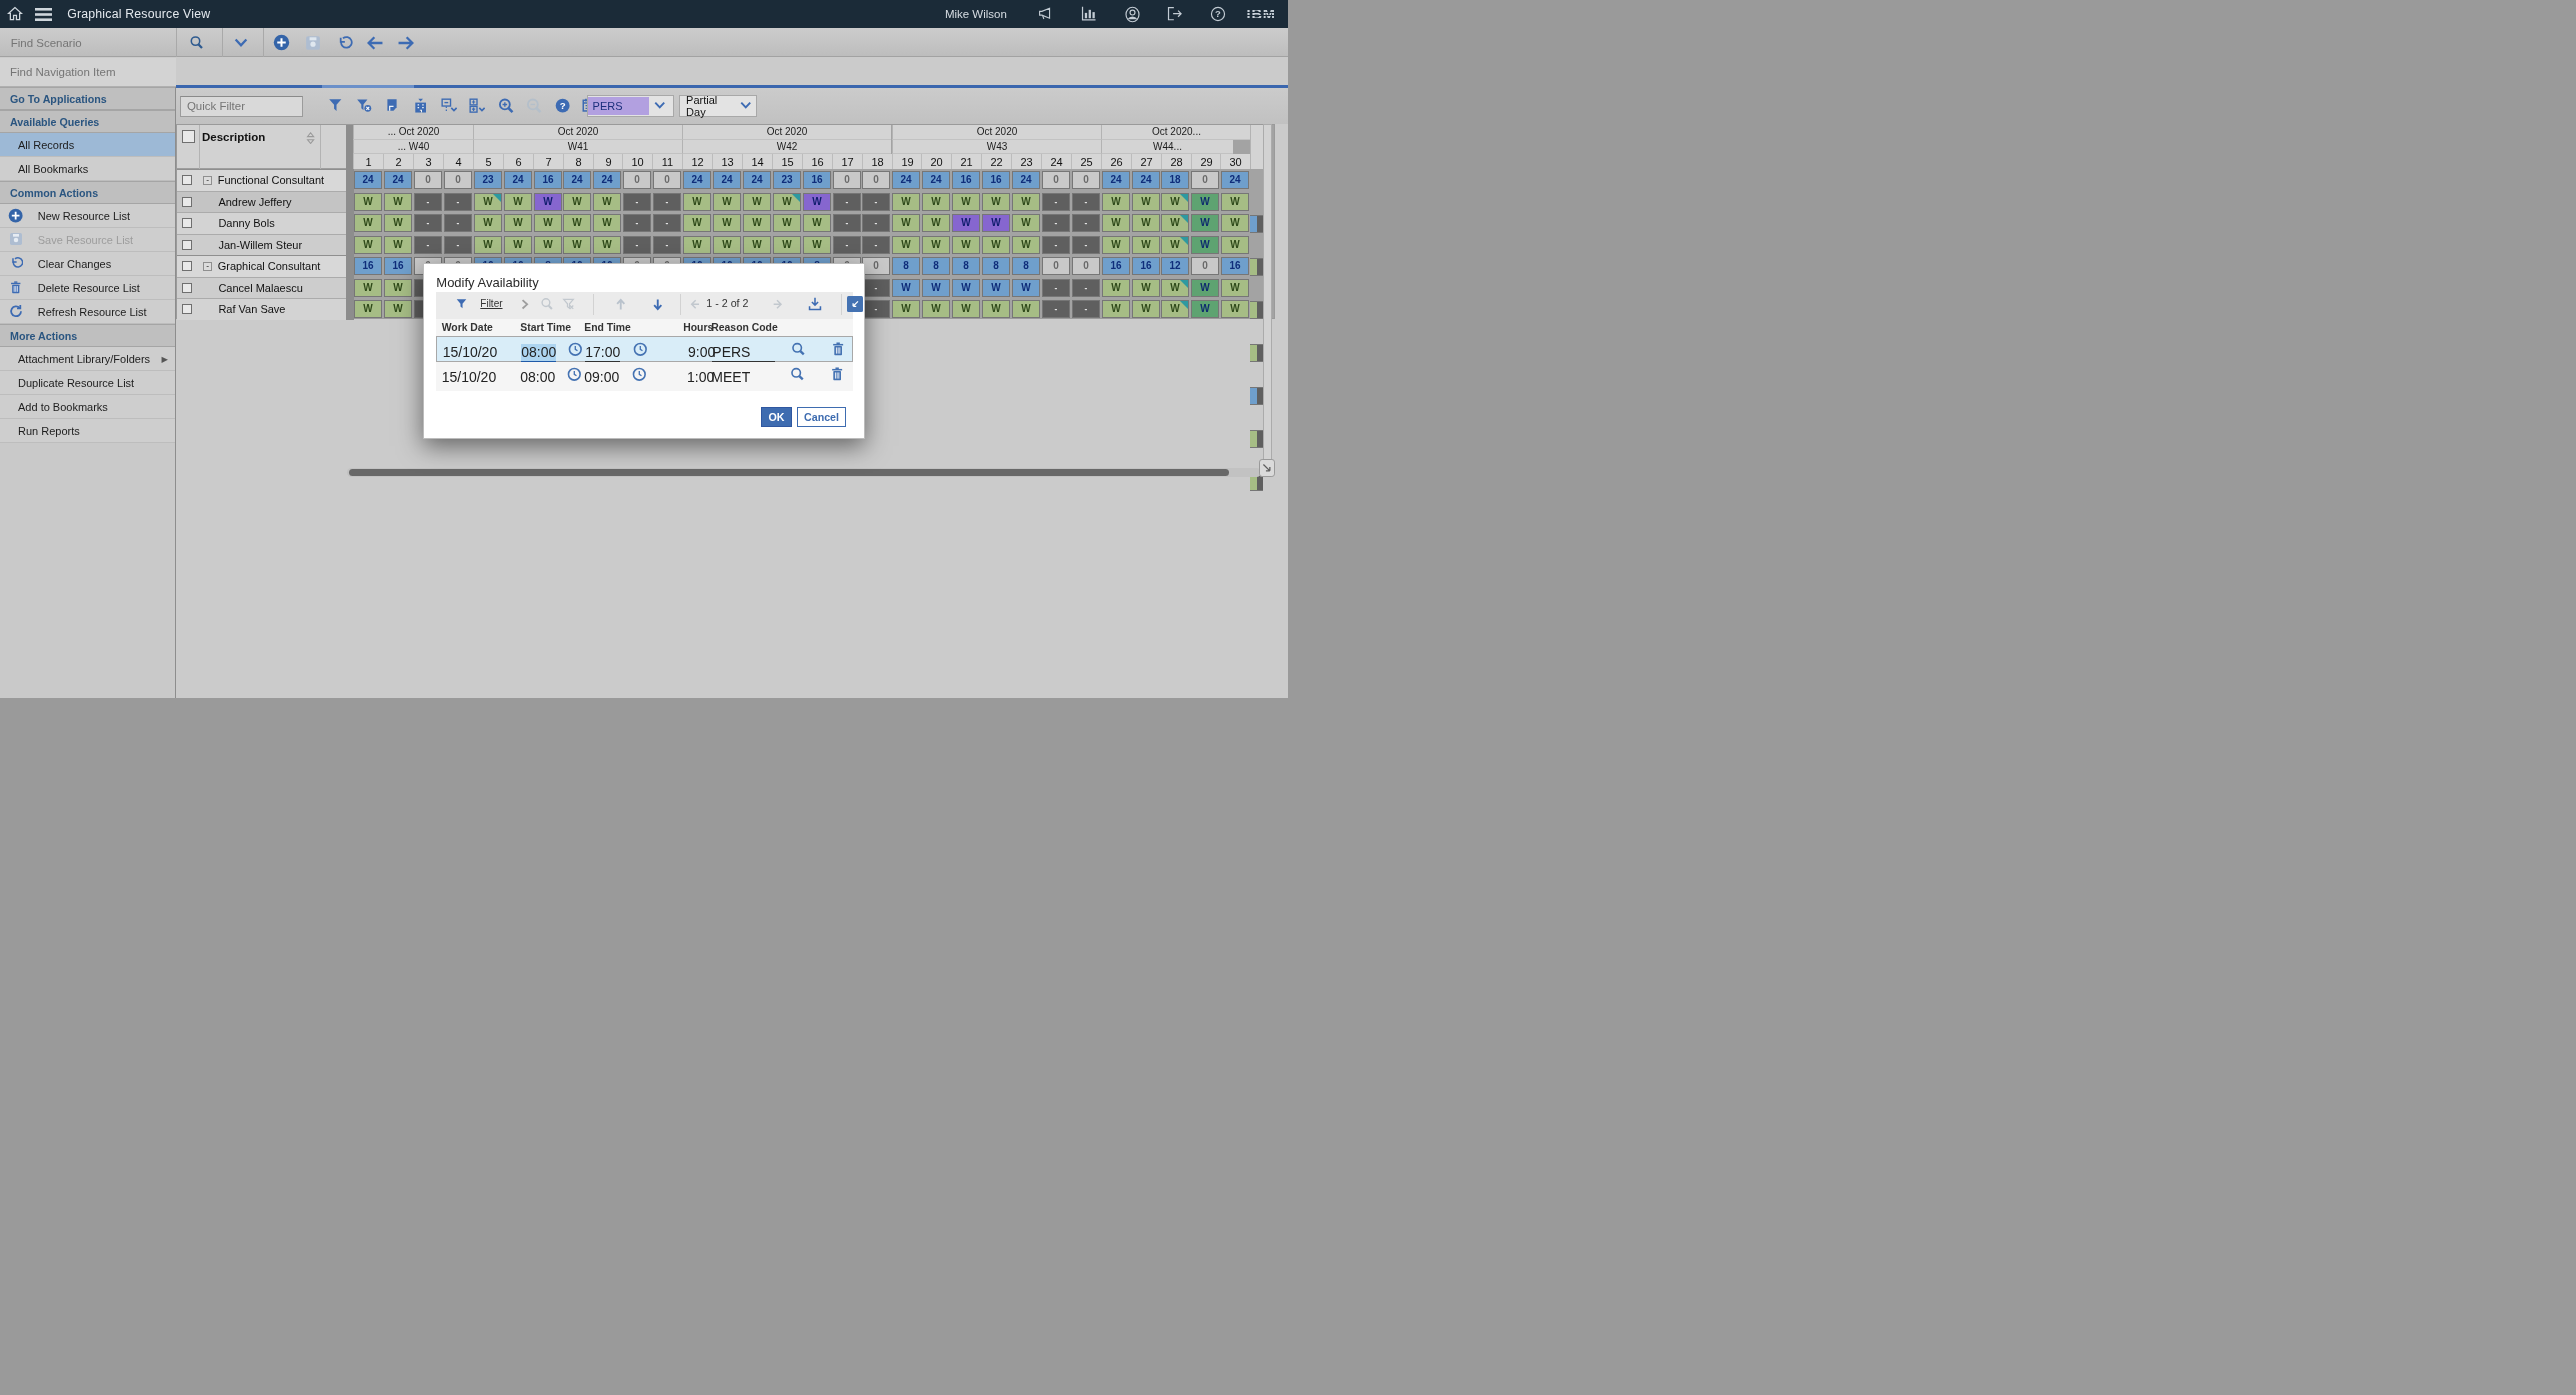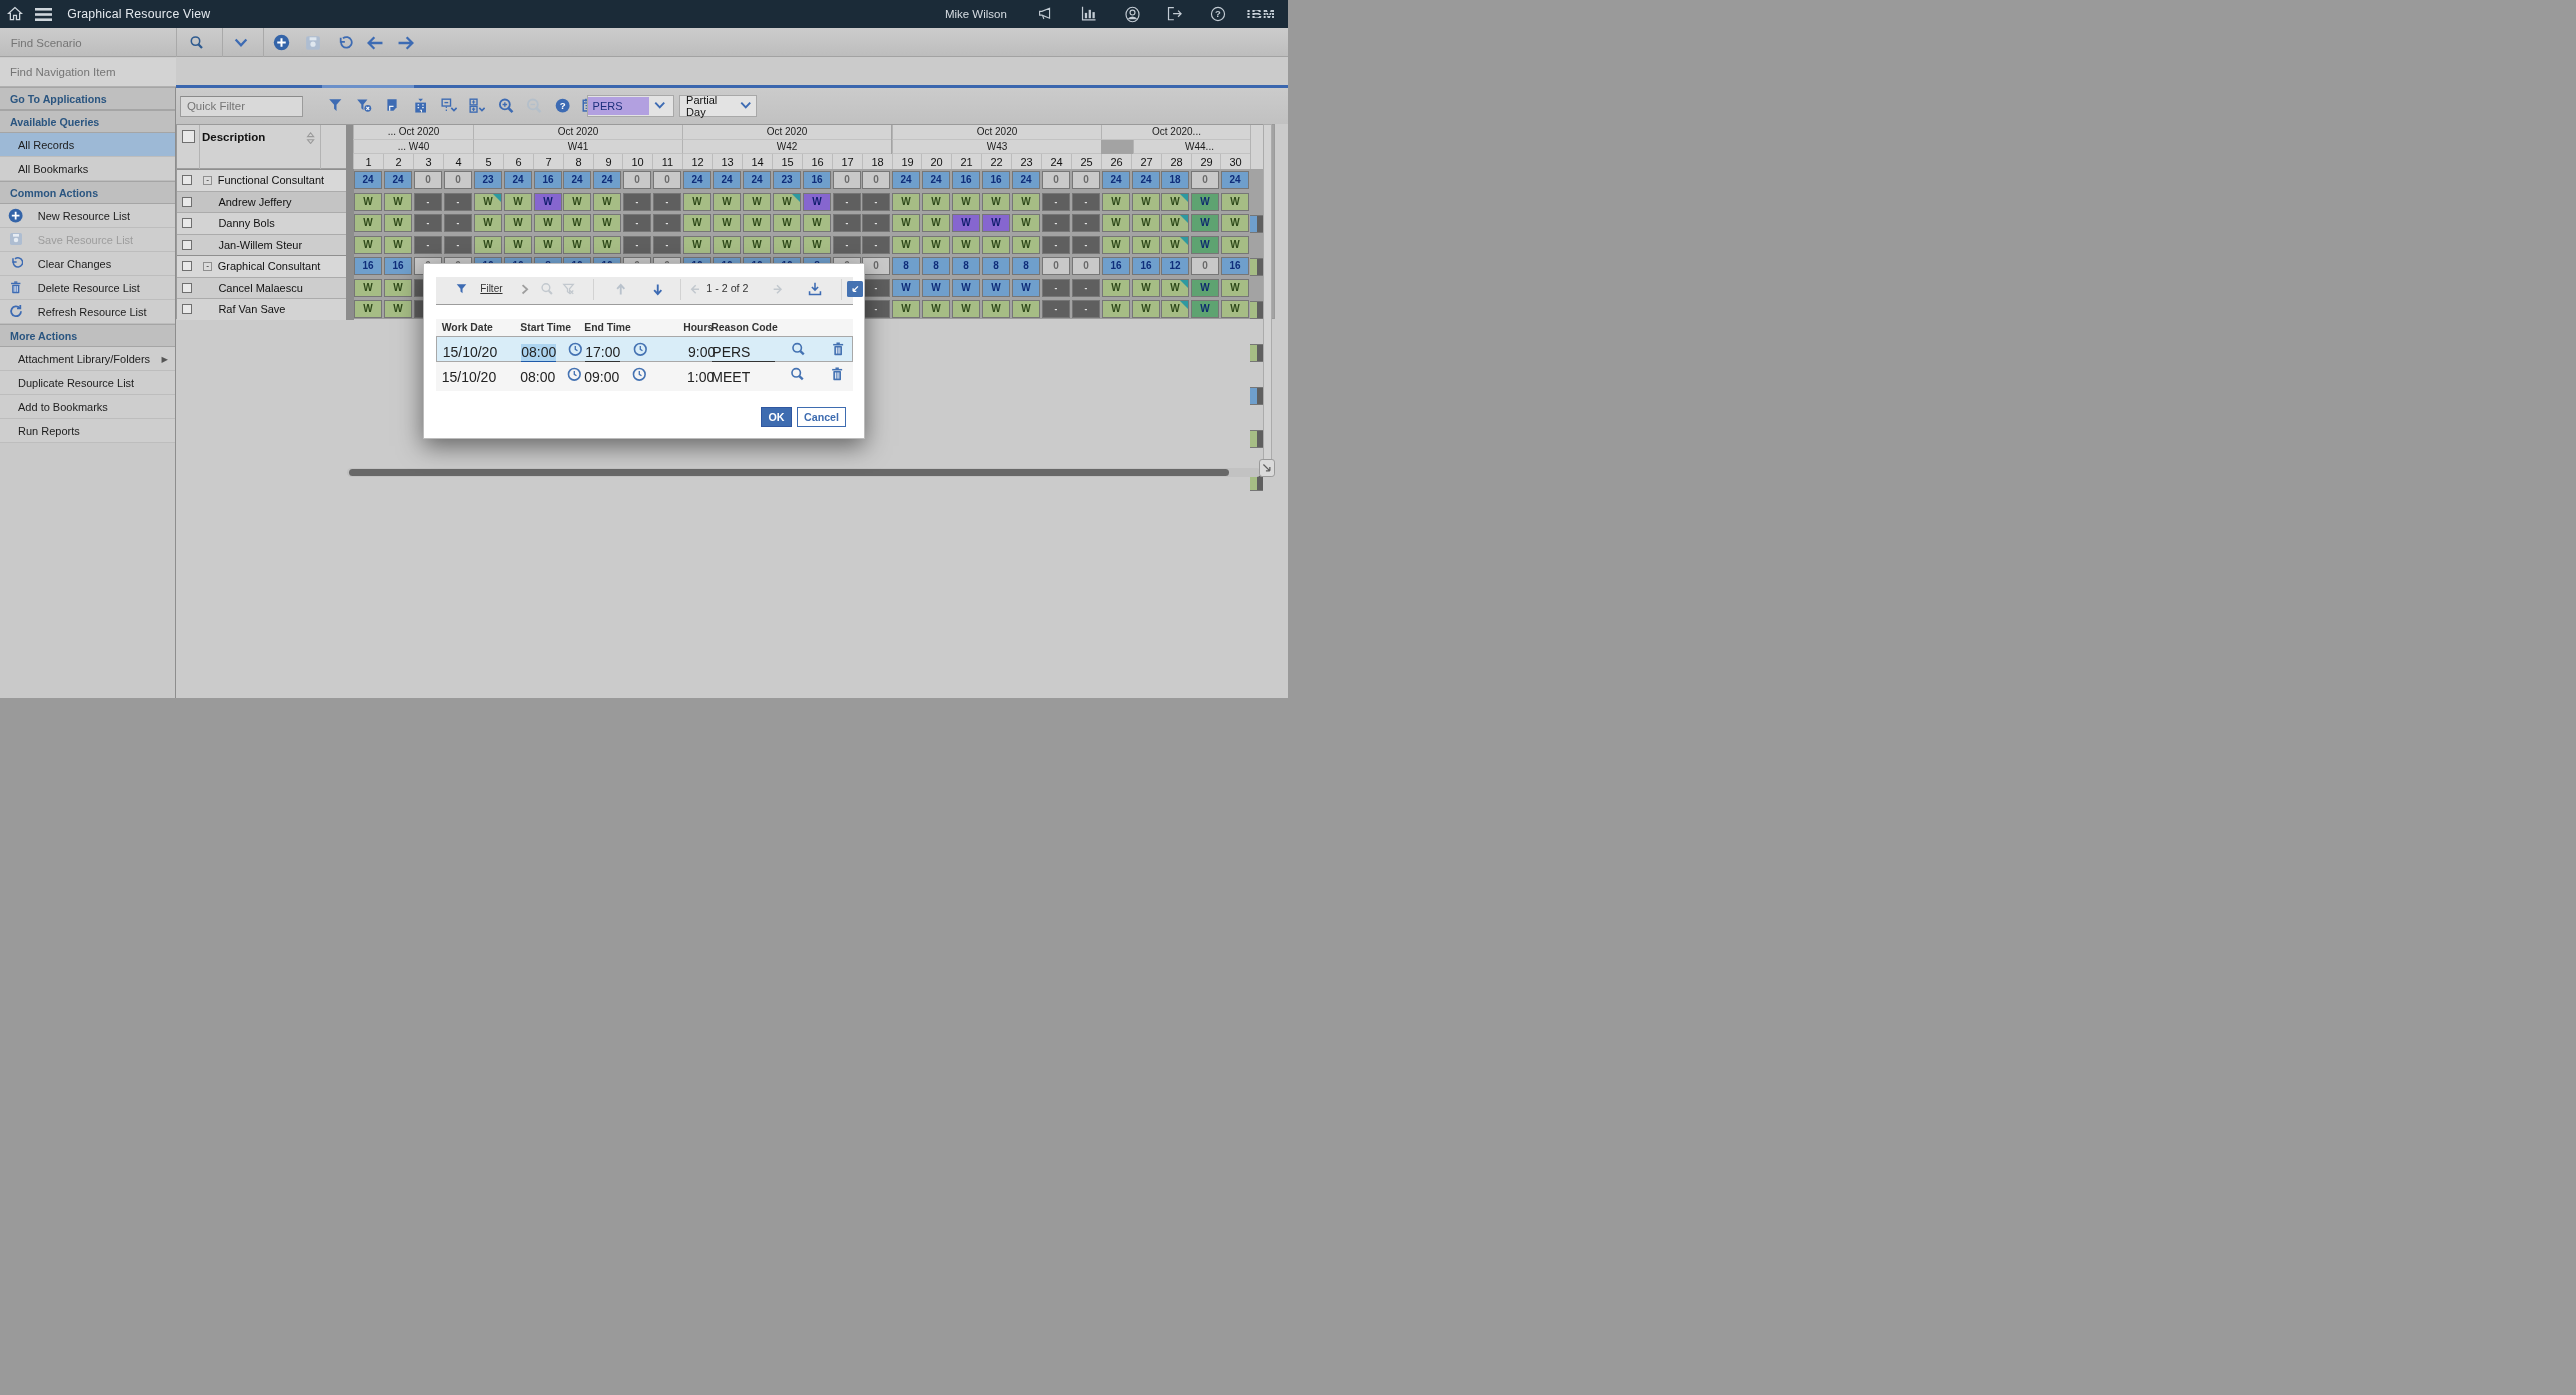--- a/index.html
+++ b/index.html
@@ -104,21 +104,21 @@
   
   .hscroll{position:absolute;left:347px;top:468px;width:914px;height:9.2px;background:#c2c2c2;border-radius:4.6px;}
   .hthumb{position:absolute;left:2.3px;top:0.8px;width:880px;height:7.7px;background:#686868;border-radius:3.8px;cursor:pointer;}
   .corner-btn{position:absolute;left:1259px;top:459px;width:16px;height:18.4px;background:#dadada;border:0.8px solid #9a9a9a;
         border-radius:3.1px;display:flex;align-items:center;justify-content:center;cursor:pointer;}
 
   
   .modal{position:absolute;left:423px;top:263px;width:442px;height:176px;background:#ffffff;border:0.8px solid #bcbcbc;
          box-shadow:0 7.7px 23px rgba(0,0,0,.5);z-index:10;}
   .m-title{position:absolute;left:12.3px;top:11px;font-size:13px;color:#2b2b2b;}
-  .m-strip{position:absolute;left:12.3px;top:13px;width:417px;height:28px;background:#ebebeb;border-bottom:1.5px solid #9c9c9c;text-align:right;}
+  .m-strip{position:absolute;left:12.3px;top:28px;width:417px;height:28px;background:#ebebeb;border-bottom:1.5px solid #9c9c9c;text-align:right;}
   .m-strip .ms{position:absolute;top:3.8px;display:flex;align-items:center;justify-content:center;width:17px;height:17px;cursor:pointer;}
   .m-strip .msep{position:absolute;top:1.5px;width:0.8px;height:21px;background:#d2d2d2;}
   .m-filter-link{position:absolute;left:44px;top:6.1px;font-size:10px;color:#333;text-decoration:underline;cursor:pointer;}
   .m-pag{position:absolute;left:270px;top:5.4px;font-size:10.7px;color:#333;}
   .m-restore{position:absolute;left:411px;top:3.8px;width:16px;height:16px;background:#4472b2;border-radius:1.5px;
         display:flex;align-items:center;justify-content:center;cursor:pointer;}
   .m-panel{position:absolute;left:12.3px;top:55px;width:417px;height:72px;background:#f5f5f5;}
   .m-cols{position:absolute;left:12.3px;top:58px;width:417px;height:15.3px;font-weight:bold;font-size:10.4px;color:#333;}
   .m-cols span{position:absolute;top:0;}
   .mc0{left:5.4px;} .mc1{left:84px;} .mc2{left:148px;} .mc3{left:238px;width:39px;text-align:right;} .mc4{left:275px;}
@@ -454,21 +454,21 @@
     <div id="grid-cells">
         <div class="mw-cell" style="left:176px;top:0px;width:120px">... Oct 2020</div>
         <div class="mw-cell" style="left:296px;top:0px;width:209px">Oct 2020</div>
         <div class="mw-cell" style="left:505px;top:0px;width:209px">Oct 2020</div>
         <div class="mw-cell" style="left:715px;top:0px;width:209px">Oct 2020</div>
         <div class="mw-cell" style="left:924px;top:0px;width:150px">Oct 2020...</div>
         <div class="mw-cell" style="left:176px;top:14.6px;width:120px">... W40</div>
         <div class="mw-cell" style="left:296px;top:14.6px;width:209px">W41</div>
         <div class="mw-cell" style="left:505px;top:14.6px;width:209px">W42</div>
         <div class="mw-cell" style="left:715px;top:14.6px;width:209px">W43</div>
-        <div class="mw-cell" style="left:956px;top:14.6px;width:132px">W44...</div>
+        <div class="mw-cell" style="left:924px;top:14.6px;width:132px">W44...</div>
         <div class="day-cell" style="left:176px">1</div>
         <div class="day-cell" style="left:206px">2</div>
         <div class="day-cell" style="left:236px">3</div>
         <div class="day-cell" style="left:266px">4</div>
         <div class="day-cell" style="left:296px">5</div>
         <div class="day-cell" style="left:326px">6</div>
         <div class="day-cell" style="left:356px">7</div>
         <div class="day-cell" style="left:386px">8</div>
         <div class="day-cell" style="left:416px">9</div>
         <div class="day-cell" style="left:445px">10</div>

